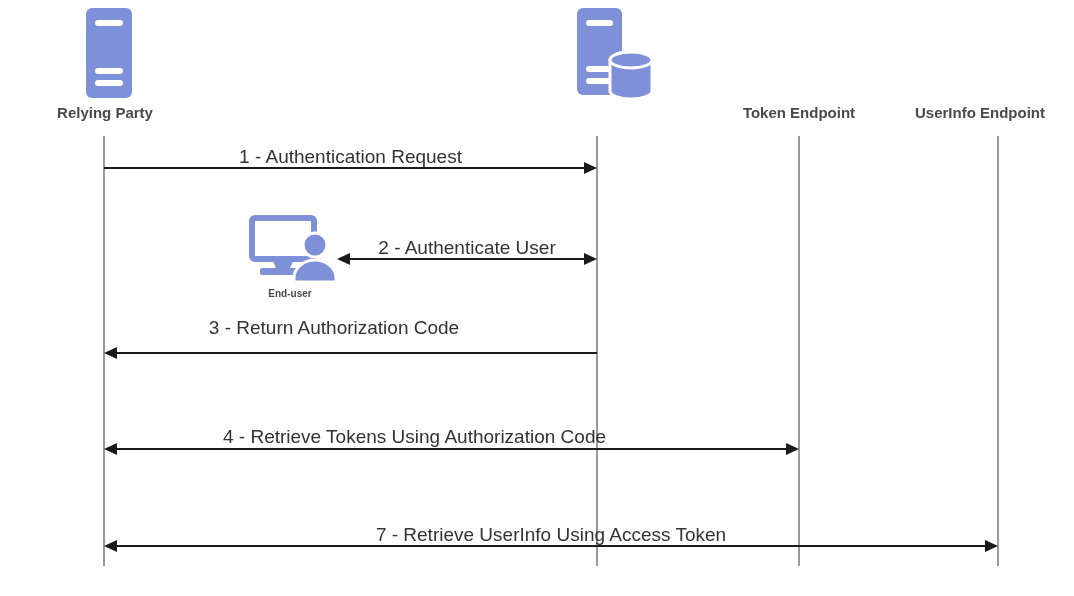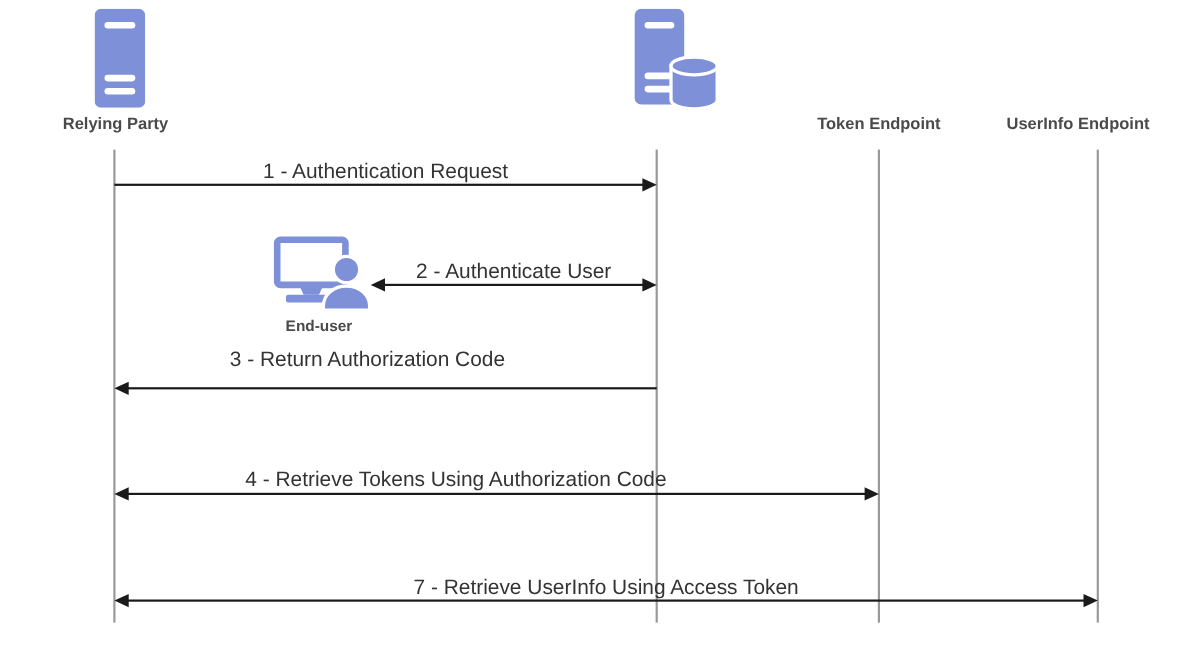--- a/index.html
+++ b/index.html
@@ -26,21 +26,21 @@
   .participant-label{
     position:absolute;
     font-size:15px;
     font-weight:700;
     color:var(--participant-text);
     text-align:center;
     white-space:nowrap;
   }
   .actor-label{
     position:absolute;
-    font-size:14px;
+    font-size:10px;
     font-weight:700;
     color:var(--participant-text);
     text-align:center;
     white-space:nowrap;
   }
   .icon{position:absolute;}
   .lifeline{
     position:absolute;
     width:2px;
     top:136px;

